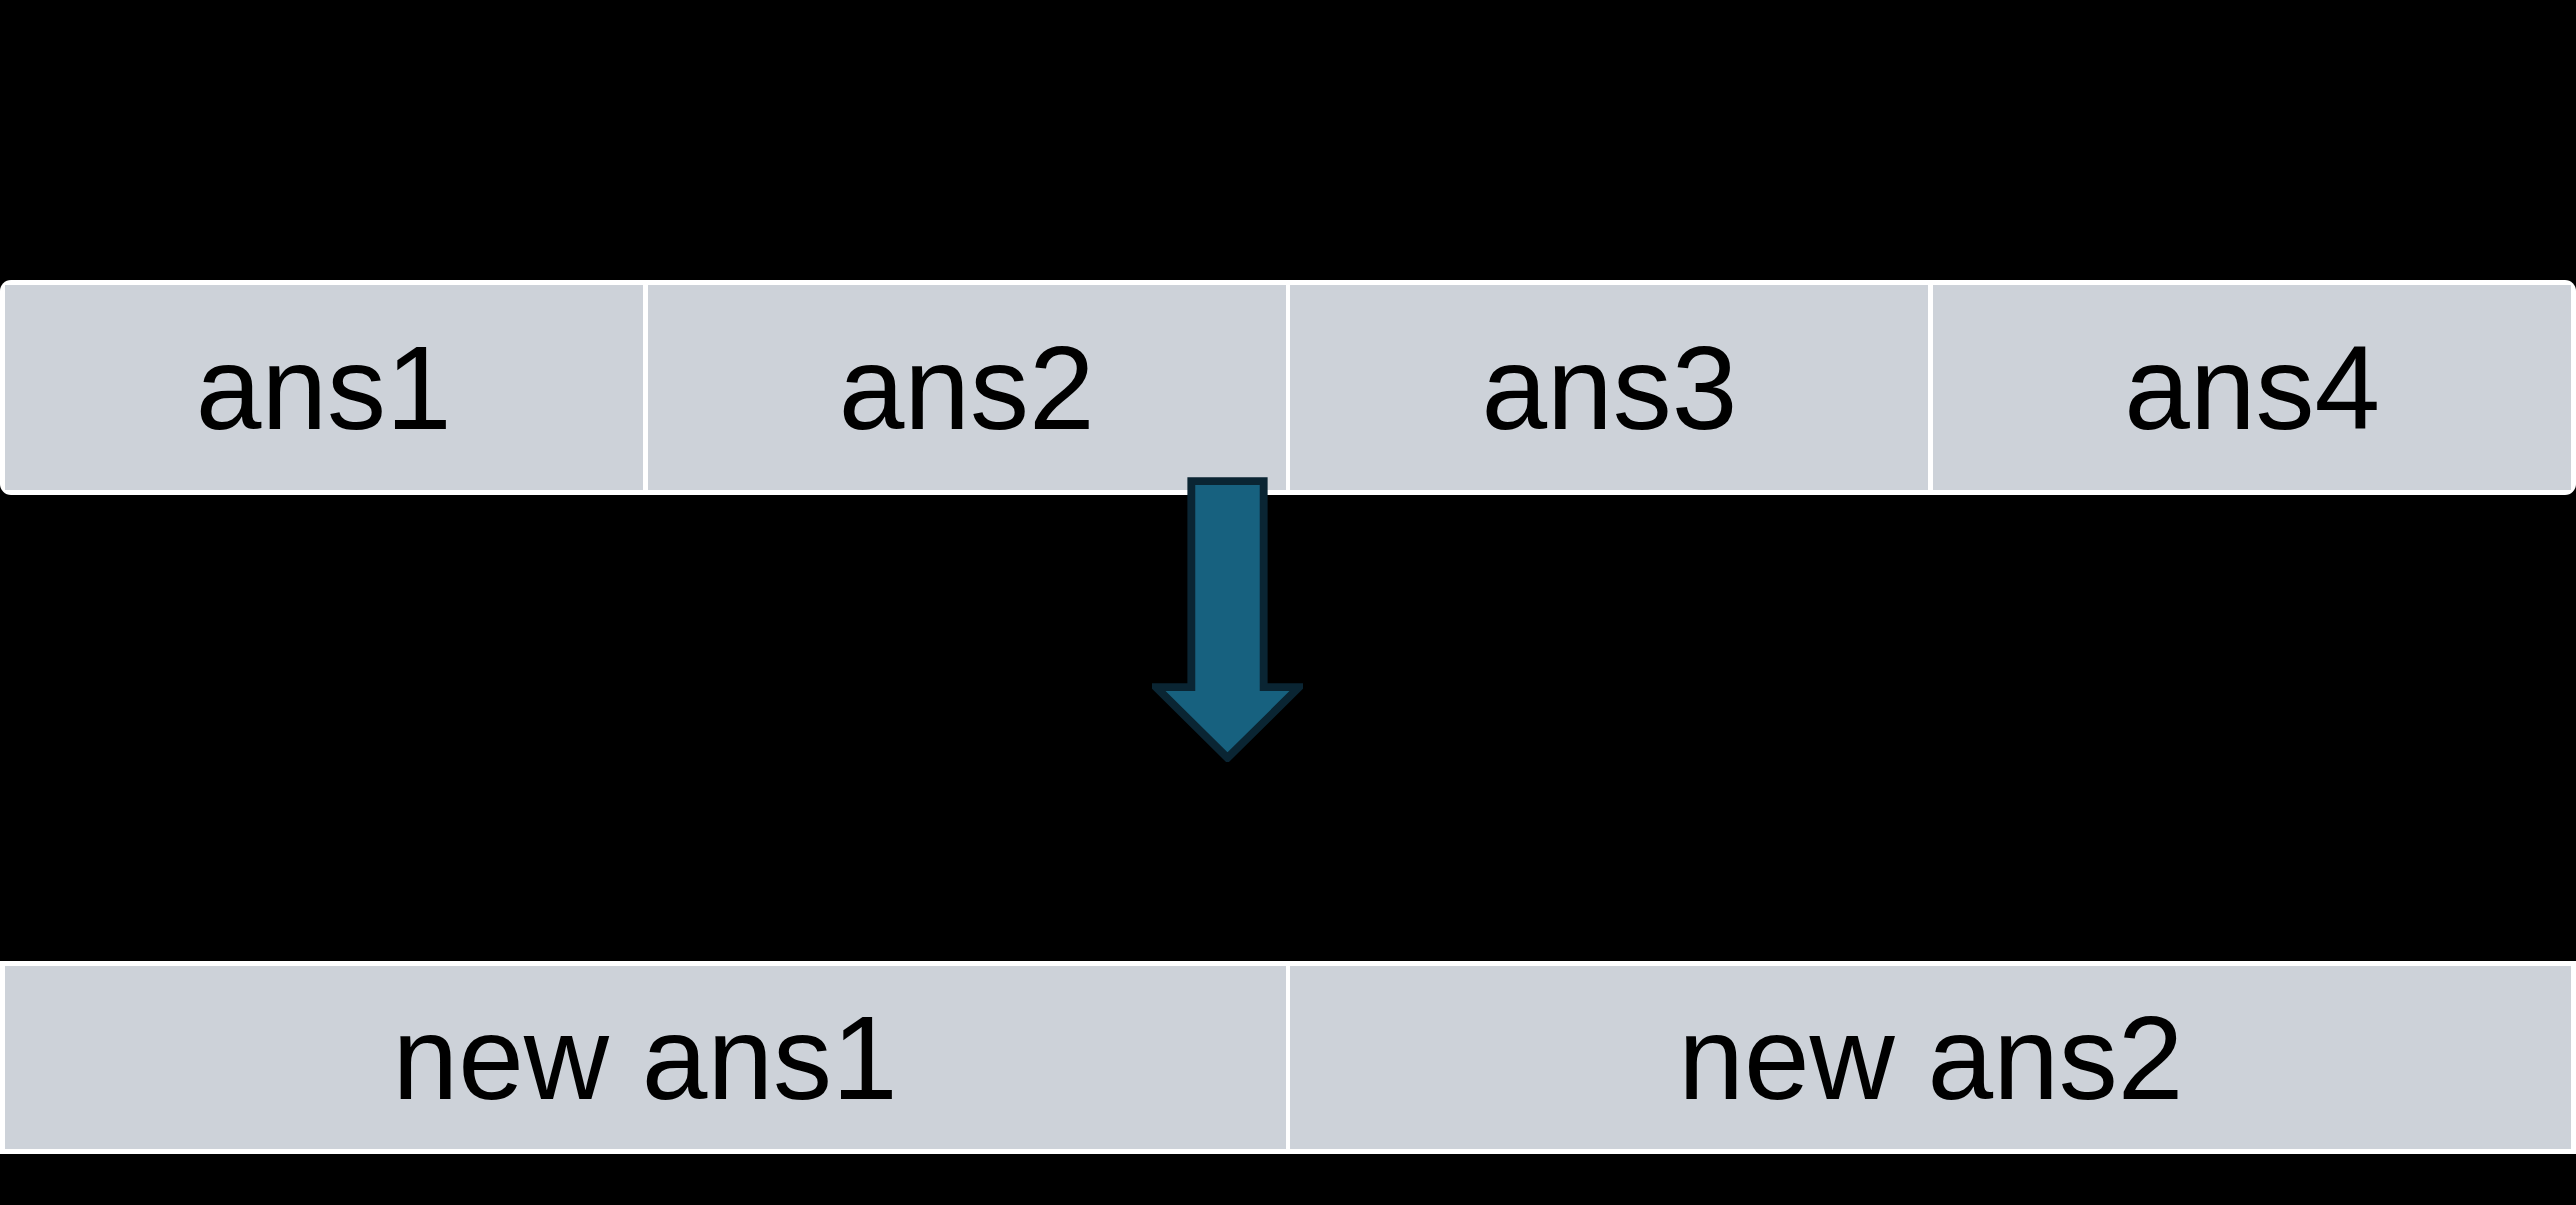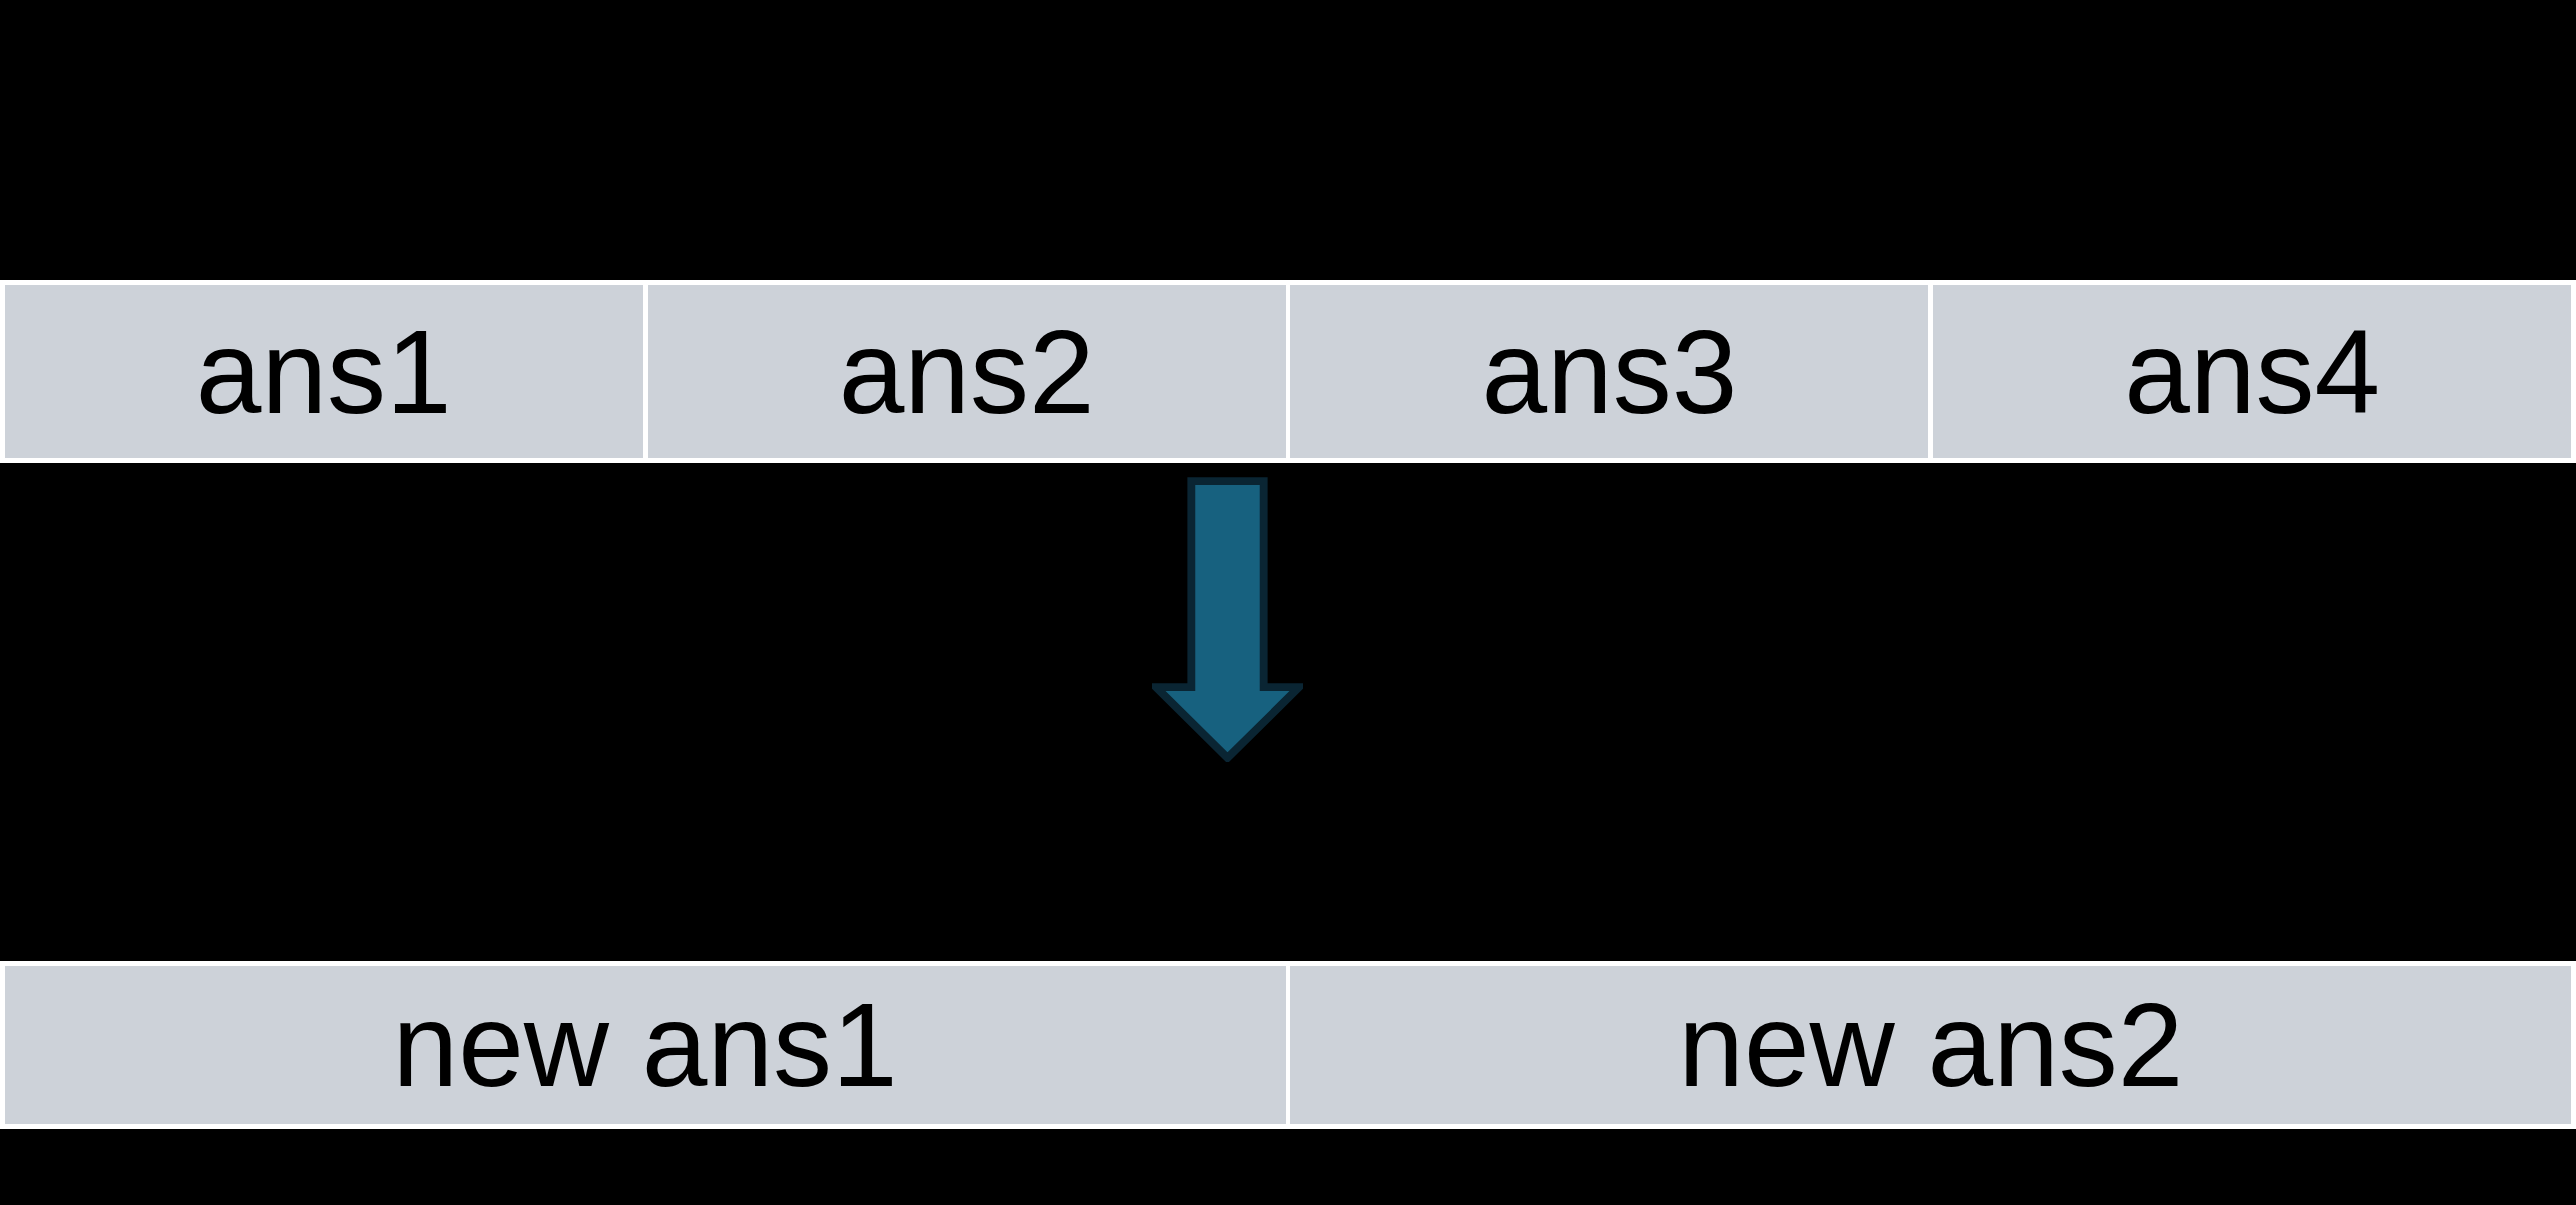--- a/index.html
+++ b/index.html
@@ -18,22 +18,22 @@
   .answer-table {
     position: absolute;
     left: 0;
     width: 2576px;
     box-sizing: border-box;
     display: flex;
     gap: 4.7px;
     padding: 4.7px;
     background: var(--table-border, #FFFFFF);
   }
-  .answer-table.top { top: 280px; height: 183px; }
-  .answer-table.bottom { top: 961px; height: 168px; }
+  .answer-table.top { top: 280px; height: 215px; border-radius: 11px; }
+  .answer-table.bottom { top: 961px; height: 193px; }
   .cell {
     flex: 1 1 0;
     background: var(--cell-bg, #CDD2D9);
     display: flex;
     align-items: center;
     justify-content: center;
     font-size: 118px;
     line-height: 1;
     color: var(--cell-text, #000000);
     white-space: nowrap;

